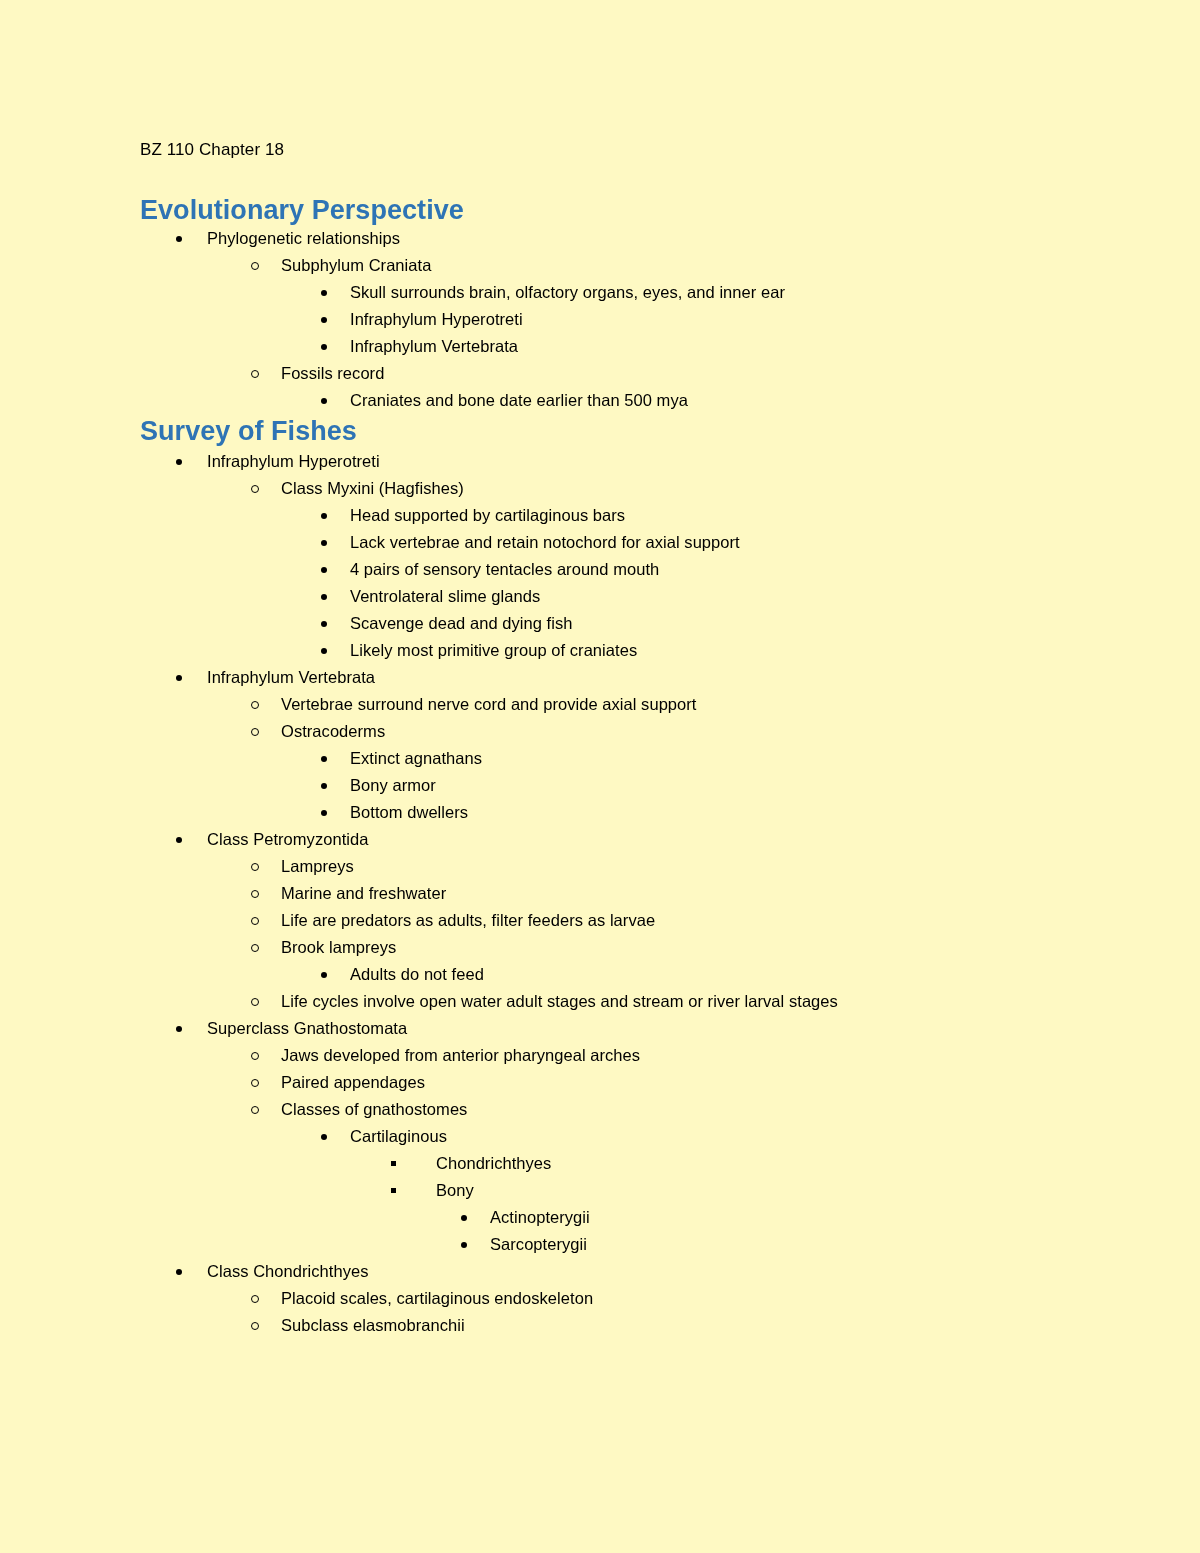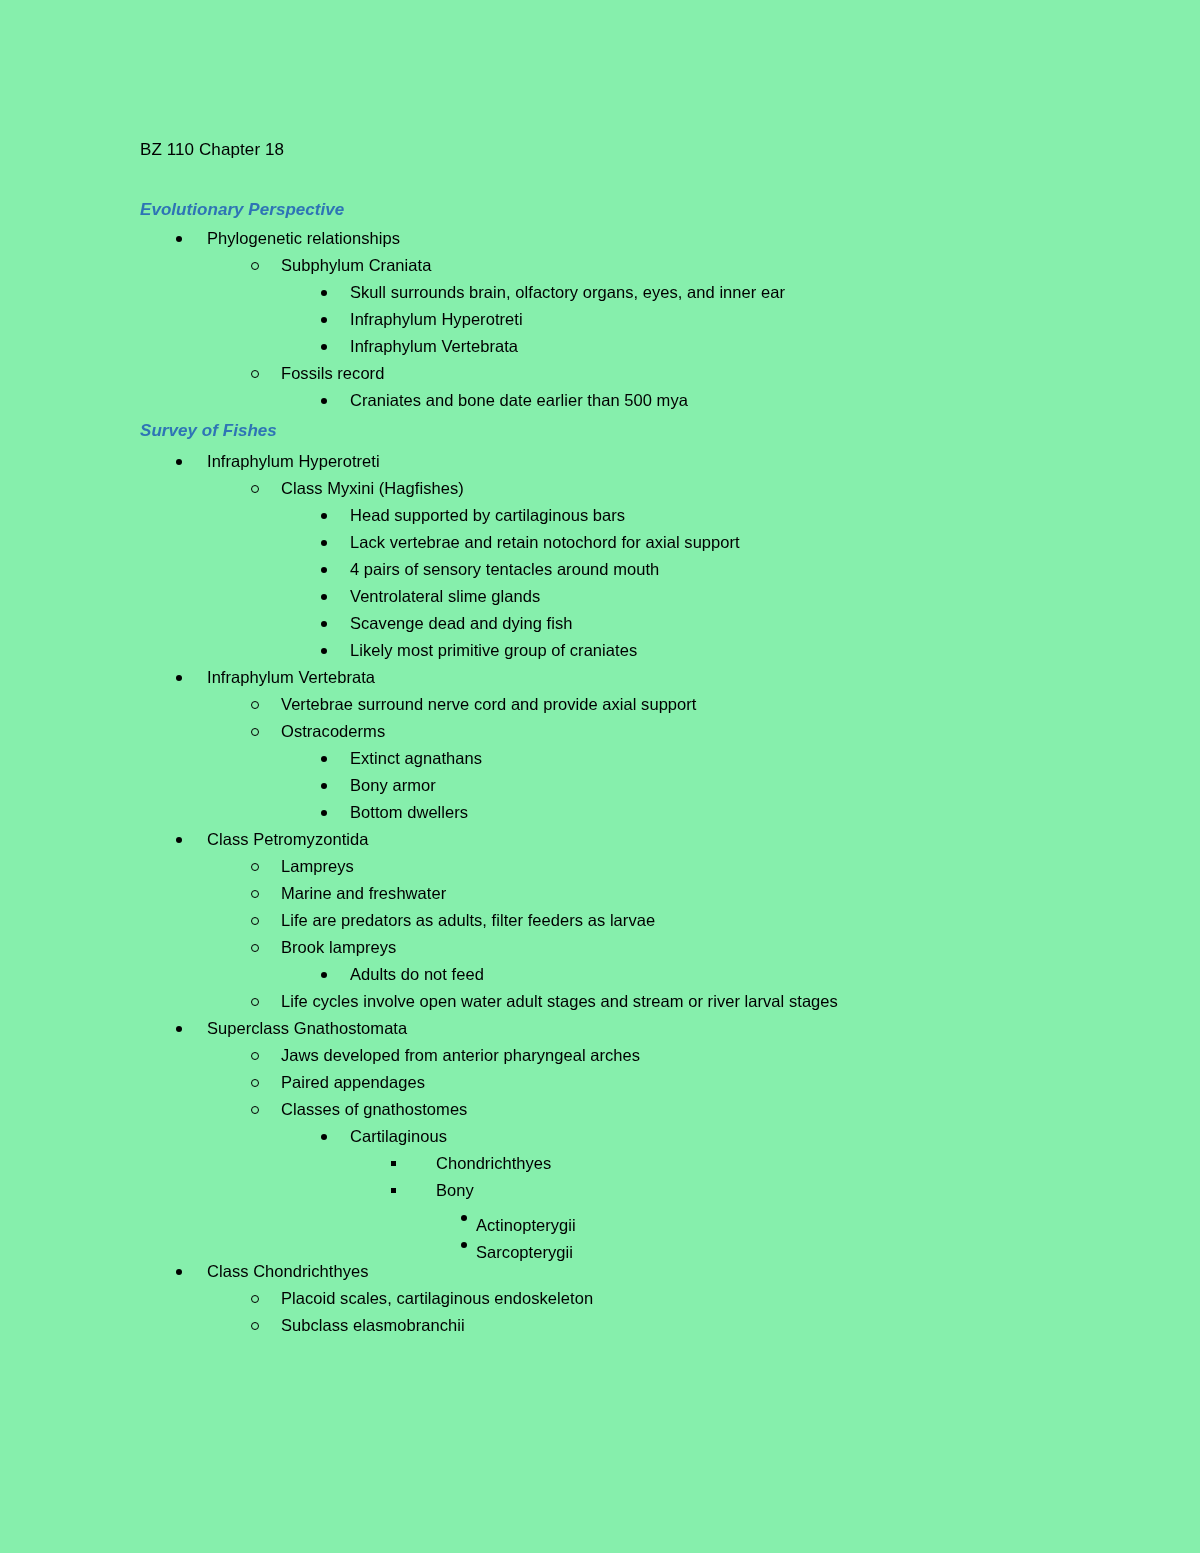--- a/index.html
+++ b/index.html
@@ -9,21 +9,21 @@
     background: #ffffff;
   }
   body {
     font-family: "Liberation Sans", "DejaVu Sans", sans-serif;
     color: #000000;
   }
   #page {
     position: relative;
     width: 1200px;
     height: 1553px;
-    background: #86efac;
+    background: #fef9c3;
     overflow: hidden;
     box-sizing: border-box;
     padding: 16px;
   }
   #doc {
     position: absolute;
     left: 140px;
     top: 138px;
     width: 950px;
   }
@@ -39,29 +39,28 @@
     white-space: pre;
   }
 
   
   .spacer {
     height: 27px;
   }
 
   
   .heading {
-    font-size: 17px;
+    font-size: 27px;
     line-height: 30px;
     font-weight: 700;
     color: #2E74B5;
     margin: 0;
     padding: 0;
     letter-spacing: 0.05px;
     white-space: pre;
-    font-style: italic;
   }
   .heading-1 { margin-top: 2px; margin-bottom: 2px; }
 
   
   .row {
     position: relative;
     height: 27px;
     line-height: 27px;
     font-size: 16.5px;
     color: #000000;
@@ -89,21 +88,21 @@
   .lv2 > .bullet { left: 111px; font-size: 13px; }
   .lv2 > .txt    { left: 141px; }
 
   .lv3 > .bullet { left: 181px; font-size: 15px; }
   .lv3 > .txt    { left: 210px; }
 
   .lv4 > .bullet { left: 251px; font-size: 11px; }
   .lv4 > .txt    { left: 296px; }
 
   .lv5 > .bullet { left: 321px; font-size: 15px; }
-  .lv5 > .txt    { left: 336px; margin-top: 8px; }
+  .lv5 > .txt    { left: 350px; }
 
   
   .glyph-disc,
   .glyph-circle,
   .glyph-square {
     display: inline-block;
     vertical-align: middle;
     position: relative;
     top: -1px;
   }

